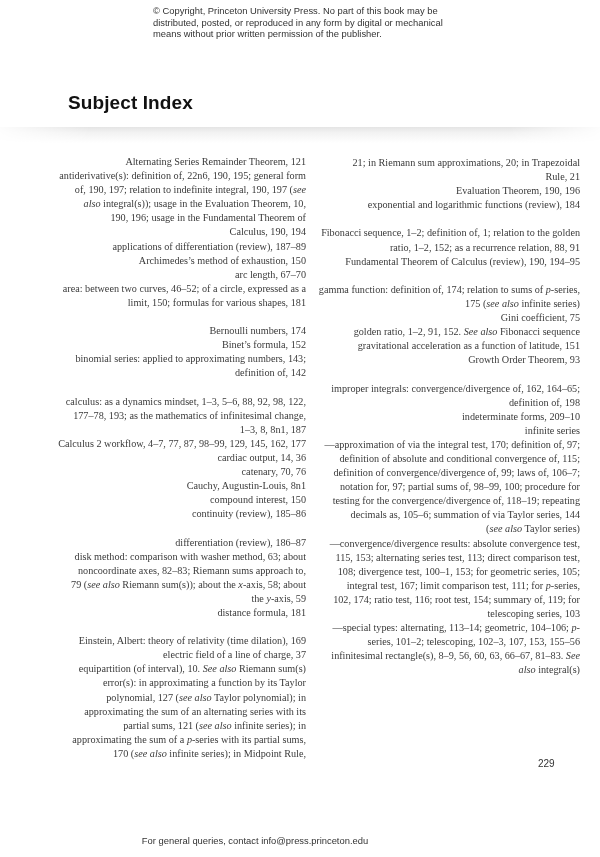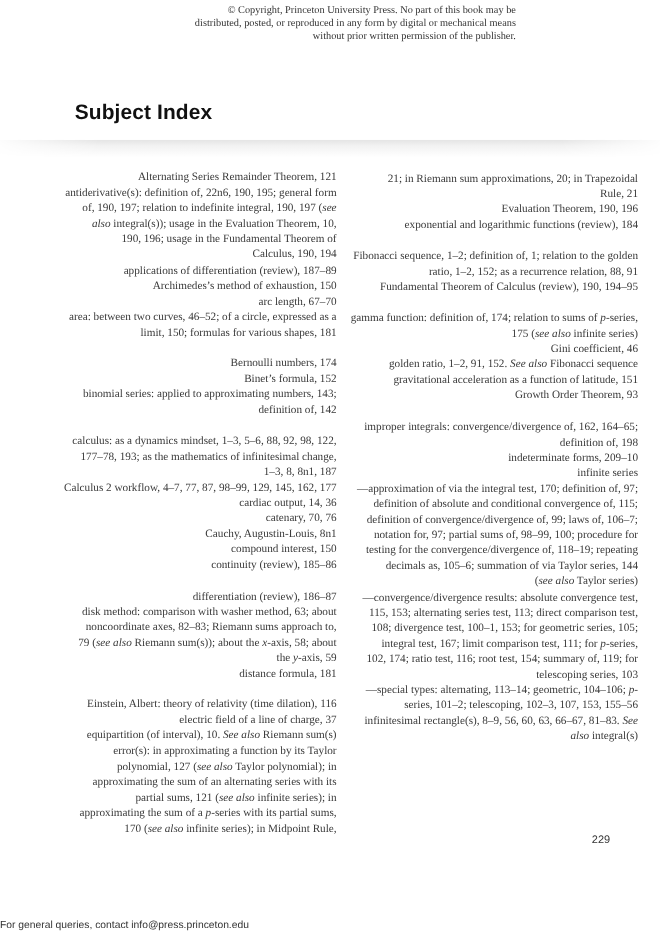--- a/index.html
+++ b/index.html
@@ -1,24 +1,23 @@
 <!DOCTYPE html>
 <html><head>
   <meta charset="utf-8">
   <style>
     html, body { margin: 0; padding: 0; }
     body {
       width: 600px; height: 857px; overflow: hidden; position: relative;
       background: #ffffff;
     }
     .copyright {
-      position: absolute; left: 169px; top: 5px; width: 300px;
-      font-family: Liberation Serif, serif; font-size: 9.4px; line-height: 11.6px;
+      position: absolute; left: 153px; top: 5px; width: 300px;
+      font-family: Liberation Sans, sans-serif; font-size: 9.4px; line-height: 11.6px;
       color: #333333;
-      text-align: right;
     }
     .title {
       position: absolute; left: 56px; top: 80px; margin: 12px;
       font-family: "Liberation Sans", sans-serif; font-size: 19px; font-weight: bold;
       color: #111111; letter-spacing: 0.1px;
     }
     .shadow-band {
       position: absolute; left: 0; top: 127px; width: 600px; height: 16px;
       background: linear-gradient(to bottom, #e4e4e4 0%, #f2f2f2 35%, #ffffff 100%);
       -webkit-mask-image: linear-gradient(to right, rgba(0,0,0,0.1) 0%, rgba(0,0,0,1) 15%, rgba(0,0,0,1) 85%, rgba(0,0,0,0.1) 100%);
@@ -33,21 +32,21 @@
     .col-right { left: 318px; width: 262px; top: 156px; }
     .entry { padding-left: 14px; text-indent: -14px; margin: 0; text-align: right; }
     .entry.cont { padding-left: 14px; text-indent: 0; }
     .gap { height: 14.1px; }
     .entry i { font-style: italic; }
     .page-num {
       position: absolute; left: 538px; top: 758px;
       font-family: "Liberation Sans", sans-serif; font-size: 10px; color: #333333;
     }
     .footer {
-      position: absolute; left: 0; width: 510px; top: 835px; text-align: left;
+      position: absolute; left: 0; width: 510px; top: 835px; text-align: center;
       font-family: "Liberation Sans", sans-serif; font-size: 9.4px; color: #333333;
     }
   </style>
 </head>
 <body>
 
 <div class="copyright">© Copyright, Princeton University Press. No part of this book may be distributed, posted, or reproduced in any form by digital or mechanical means without prior written permission of the publisher.</div>
 
 <h1 class="title">Subject Index</h1>
 
@@ -70,35 +69,35 @@
     <div class="entry">cardiac output, 14, 36</div>
     <div class="entry">catenary, 70, 76</div>
     <div class="entry">Cauchy, Augustin-Louis, 8n1</div>
     <div class="entry">compound interest, 150</div>
     <div class="entry">continuity (review), 185–86</div>
     <div class="gap"></div>
     <div class="entry">differentiation (review), 186–87</div>
     <div class="entry">disk method: comparison with washer method, 63; about noncoordinate axes, 82–83; Riemann sums approach to, 79 (<i>see also</i> Riemann sum(s)); about the <i>x</i>-axis, 58; about the <i>y</i>-axis, 59</div>
     <div class="entry">distance formula, 181</div>
     <div class="gap"></div>
-    <div class="entry">Einstein, Albert: theory of relativity (time dilation), 116</div>
+    <div class="entry">Einstein, Albert: theory of relativity (time dilation), 169</div>
     <div class="entry">electric field of a line of charge, 37</div>
     <div class="entry">equipartition (of interval), 10. <i>See also</i> Riemann sum(s)</div>
     <div class="entry">error(s): in approximating a function by its Taylor polynomial, 127 (<i>see also</i> Taylor polynomial); in approximating the sum of an alternating series with its partial sums, 121 (<i>see also</i> infinite series); in approximating the sum of a <i>p</i>-series with its partial sums, 170 (<i>see also</i> infinite series); in Midpoint Rule,</div>
   </div>
 <div class="col col-right">
     <div class="entry cont">21; in Riemann sum approximations, 20; in Trapezoidal Rule, 21</div>
     <div class="entry">Evaluation Theorem, 190, 196</div>
     <div class="entry">exponential and logarithmic functions (review), 184</div>
     <div class="gap"></div>
     <div class="entry">Fibonacci sequence, 1–2; definition of, 1; relation to the golden ratio, 1–2, 152; as a recurrence relation, 88, 91</div>
     <div class="entry">Fundamental Theorem of Calculus (review), 190, 194–95</div>
     <div class="gap"></div>
     <div class="entry">gamma function: definition of, 174; relation to sums of <i>p</i>-series, 175 (<i>see also</i> infinite series)</div>
-    <div class="entry">Gini coefficient, 46</div>
+    <div class="entry">Gini coefficient, 75</div>
     <div class="entry">golden ratio, 1–2, 91, 152. <i>See also</i> Fibonacci sequence</div>
     <div class="entry">gravitational acceleration as a function of latitude, 151</div>
     <div class="entry">Growth Order Theorem, 93</div>
     <div class="gap"></div>
     <div class="entry">improper integrals: convergence/divergence of, 162, 164–65; definition of, 198</div>
     <div class="entry">indeterminate forms, 209–10</div>
     <div class="entry">infinite series</div>
     <div class="entry">—approximation of via the integral test, 170; definition of, 97; definition of absolute and conditional convergence of, 115; definition of convergence/divergence of, 99; laws of, 106–7; notation for, 97; partial sums of, 98–99, 100; procedure for testing for the convergence/divergence of, 118–19; repeating decimals as, 105–6; summation of via Taylor series, 144 (<i>see also</i> Taylor series)</div>
     <div class="entry">—convergence/divergence results: absolute convergence test, 115, 153; alternating series test, 113; direct comparison test, 108; divergence test, 100–1, 153; for geometric series, 105; integral test, 167; limit comparison test, 111; for <i>p</i>-series, 102, 174; ratio test, 116; root test, 154; summary of, 119; for telescoping series, 103</div>
     <div class="entry">—special types: alternating, 113–14; geometric, 104–106; <i>p</i>-series, 101–2; telescoping, 102–3, 107, 153, 155–56</div>

